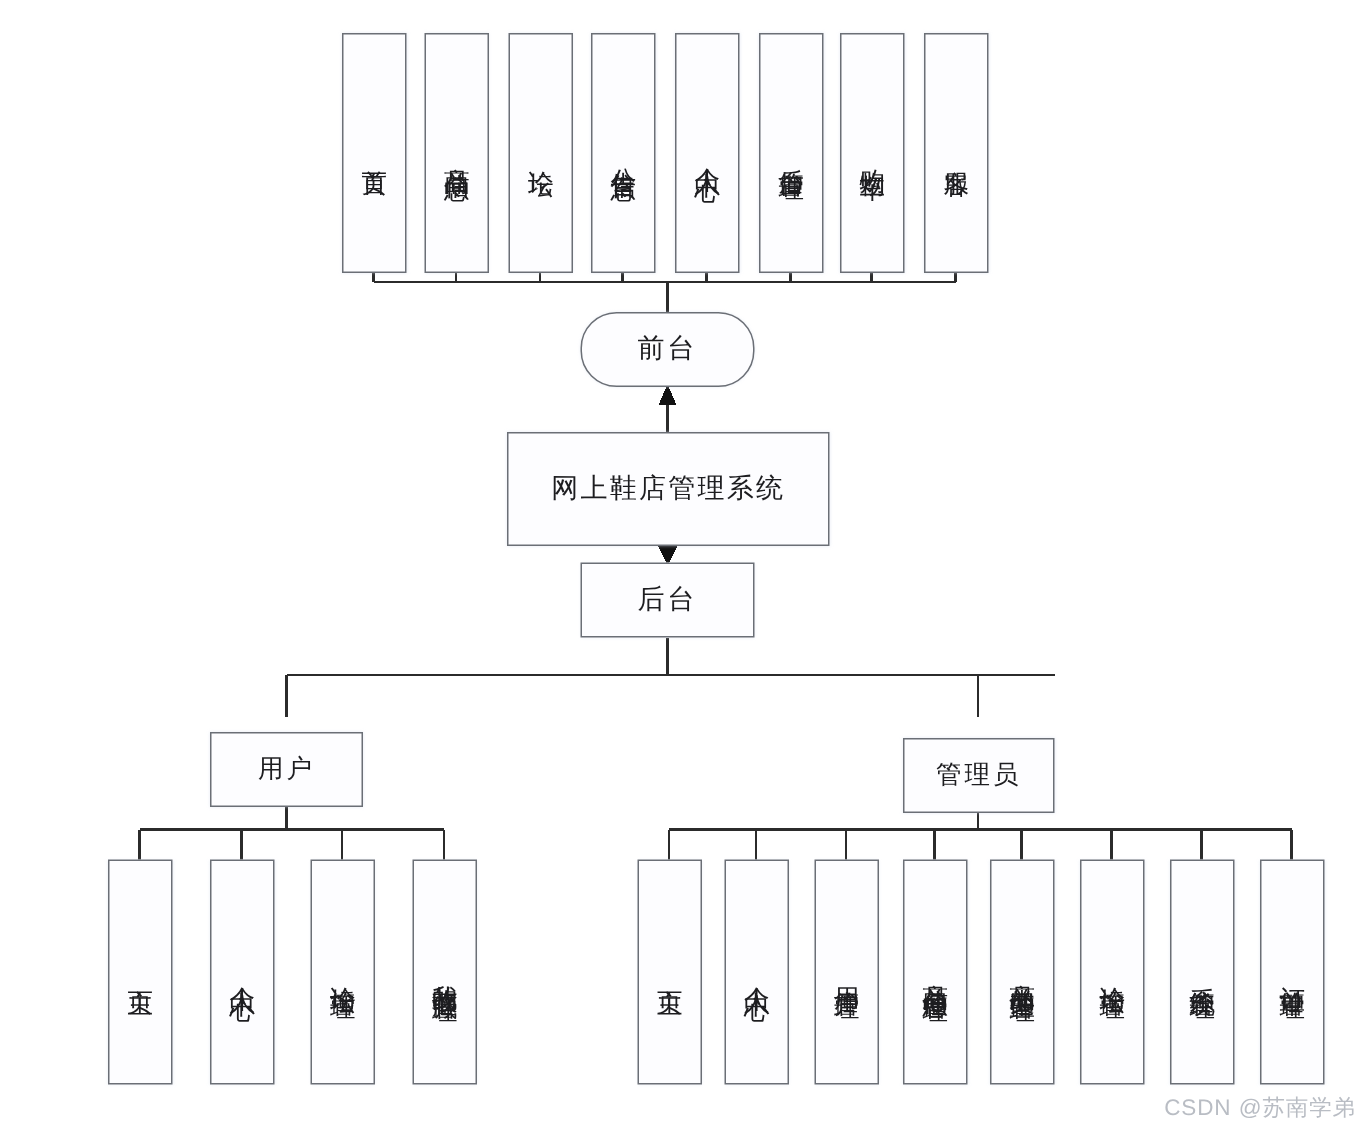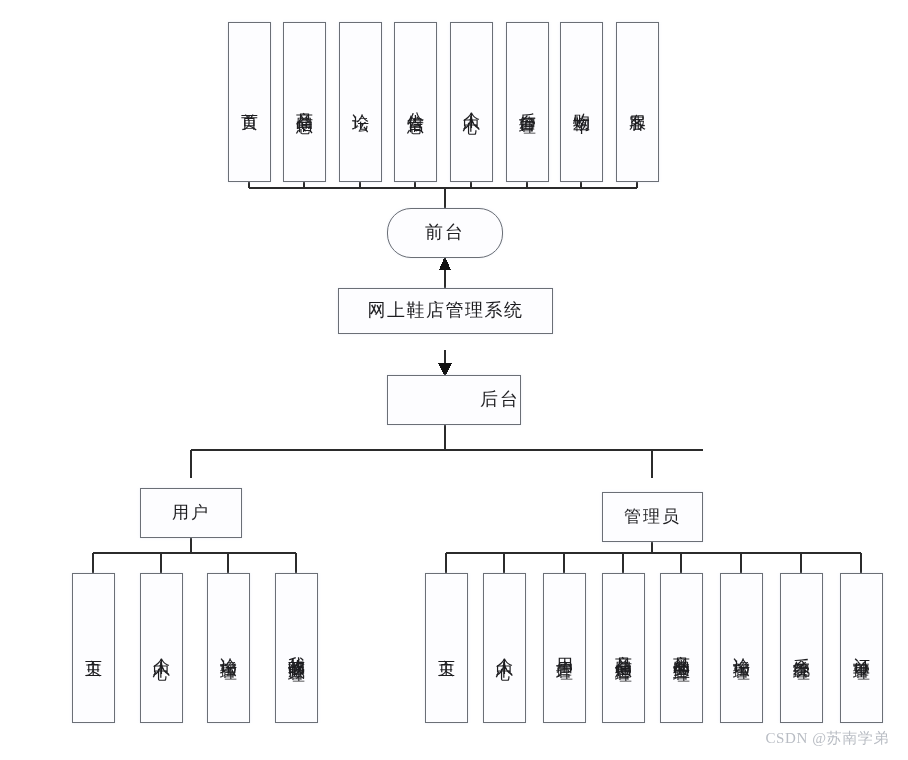--- a/index.html
+++ b/index.html
@@ -50,23 +50,23 @@
     writing-mode: vertical-rl;
     text-orientation: upright;
     letter-spacing: 2px;
     line-height: 1.0;
   }
   .node.root .lbl { font-size: 18px; letter-spacing: 1.5px; }
   .node.mid .lbl  { font-size: 18px; letter-spacing: 2px; }
   .node.role .lbl { font-size: 17px; letter-spacing: 2px; }
   .watermark {
     position: absolute;
-    right: 19px;
+    right: 4px;
     bottom: 12px;
-    font-family: Liberation Serif, serif;
+    font-family: Liberation Sans, sans-serif;
     font-size: 15px;
     color: #b9bdc4;
     letter-spacing: 0.6px;
     z-index: 5;
     user-select: none;
   }
 </style>
 </head>
 <body>
 
@@ -141,25 +141,25 @@
     <span class="lbl">购物车</span>
   </div>
   <div class="node vert" style="left:616px; top:22px; width:43px; height:160px;">
     <span class="lbl">客服</span>
   </div>
 
   <div class="node mid" style="left:387px; top:208px; width:116px; height:50px;border-radius:24px;">
     <span class="lbl">前台</span>
   </div>
 
-  <div class="node root" style="left:338px; top:288px; width:215px; height:46px;">
+  <div class="node root" style="left:338px; top:288px; width:215px; height:76px;">
     <span class="lbl">网上鞋店管理系统</span>
   </div>
 
-  <div class="node mid" style="left:387px; top:375px; width:134px; height:50px;justify-content:flex-end;">
+  <div class="node mid" style="left:387px; top:375px; width:116px; height:50px;">
     <span class="lbl">后台</span>
   </div>
 
   <div class="node role" style="left:140px; top:488px; width:102px; height:50px;">
     <span class="lbl">用户</span>
   </div>
   <div class="node role" style="left:602px; top:478px; width:101px; height:50px;margin-top:14px;">
     <span class="lbl">管理员</span>
   </div>
 

